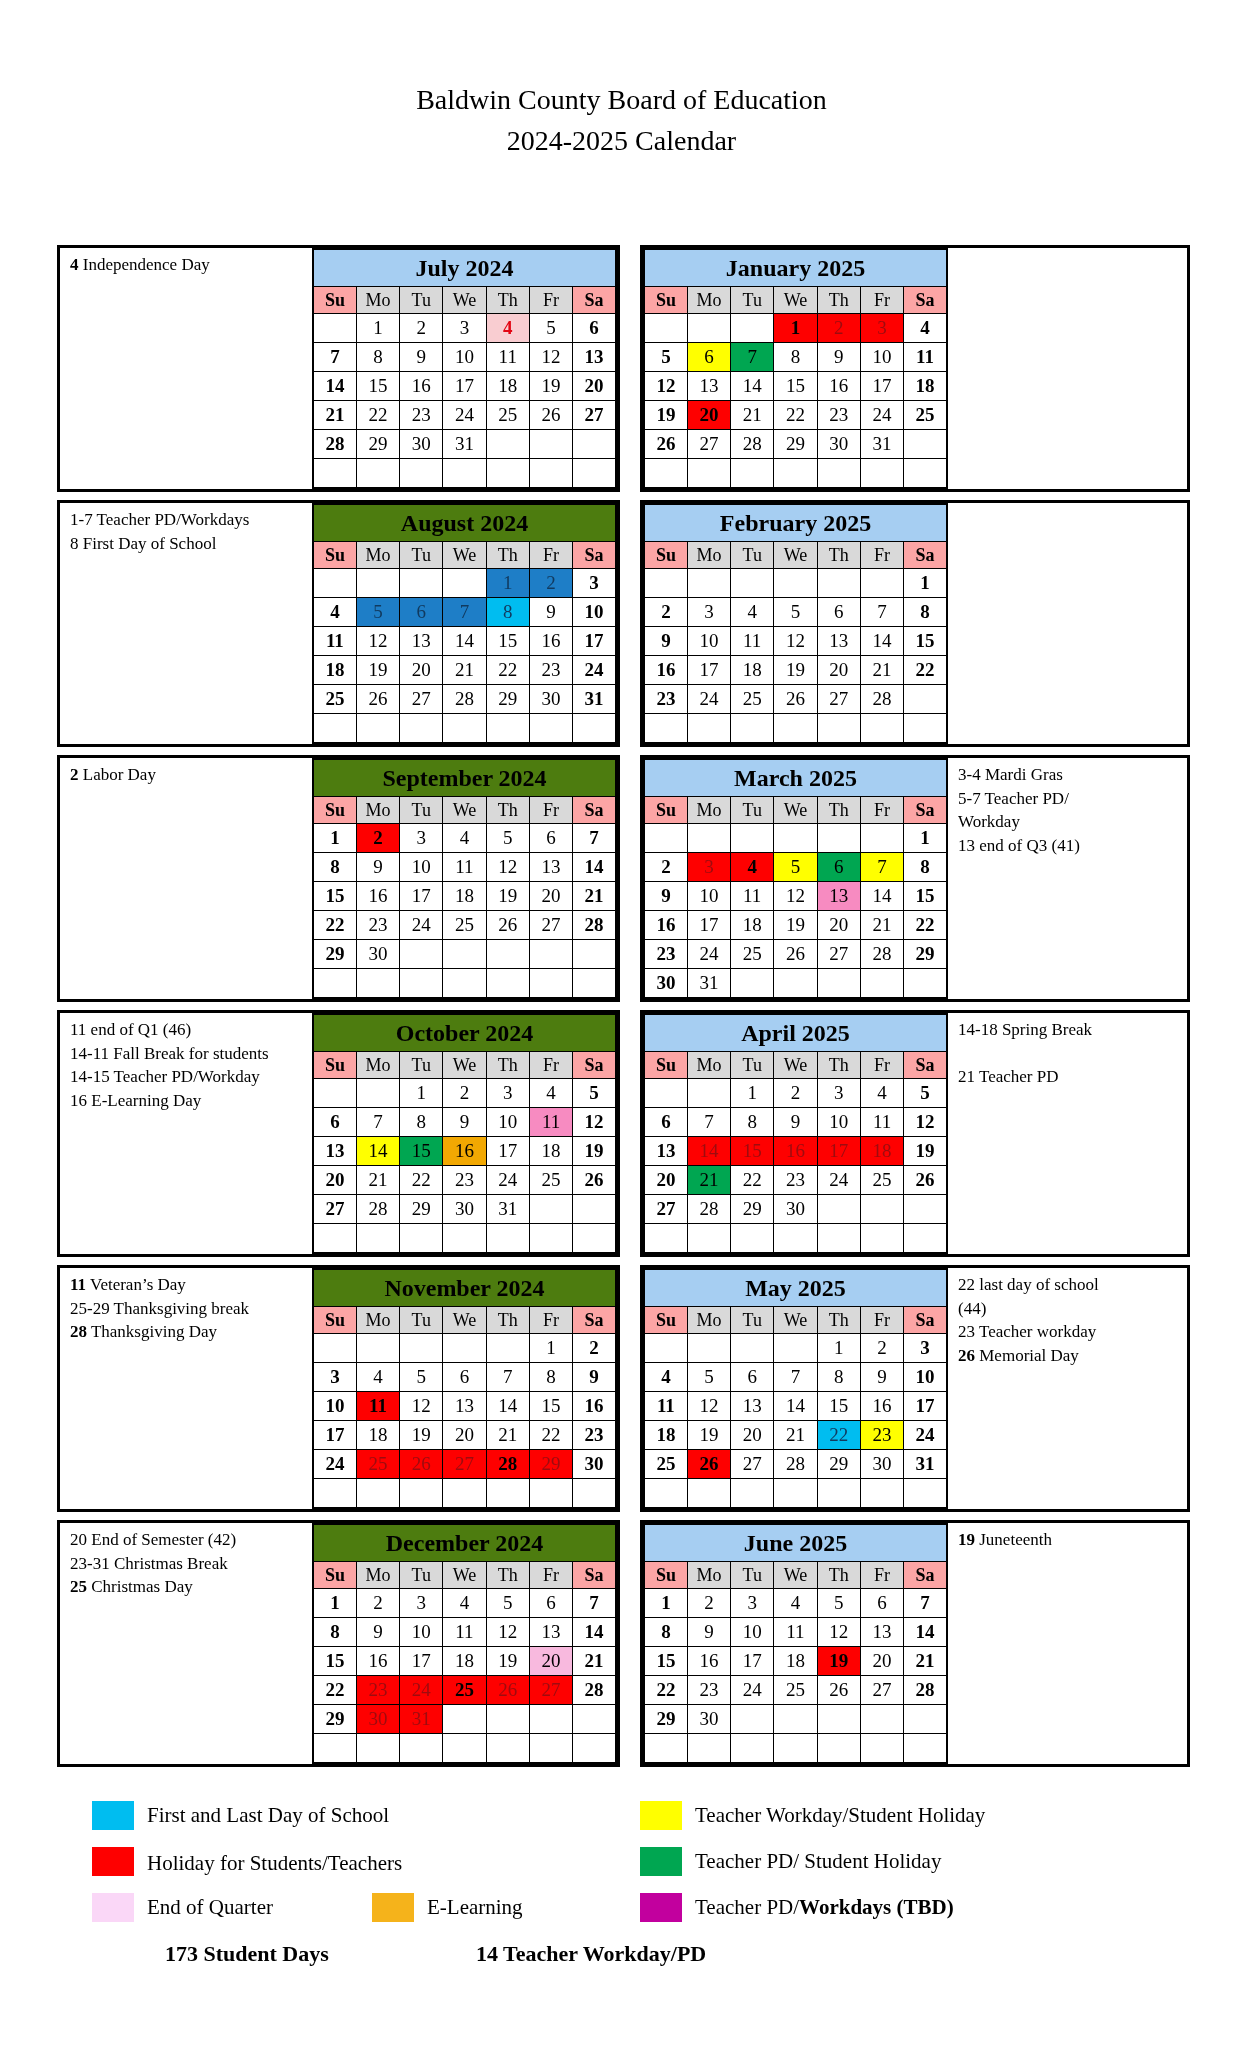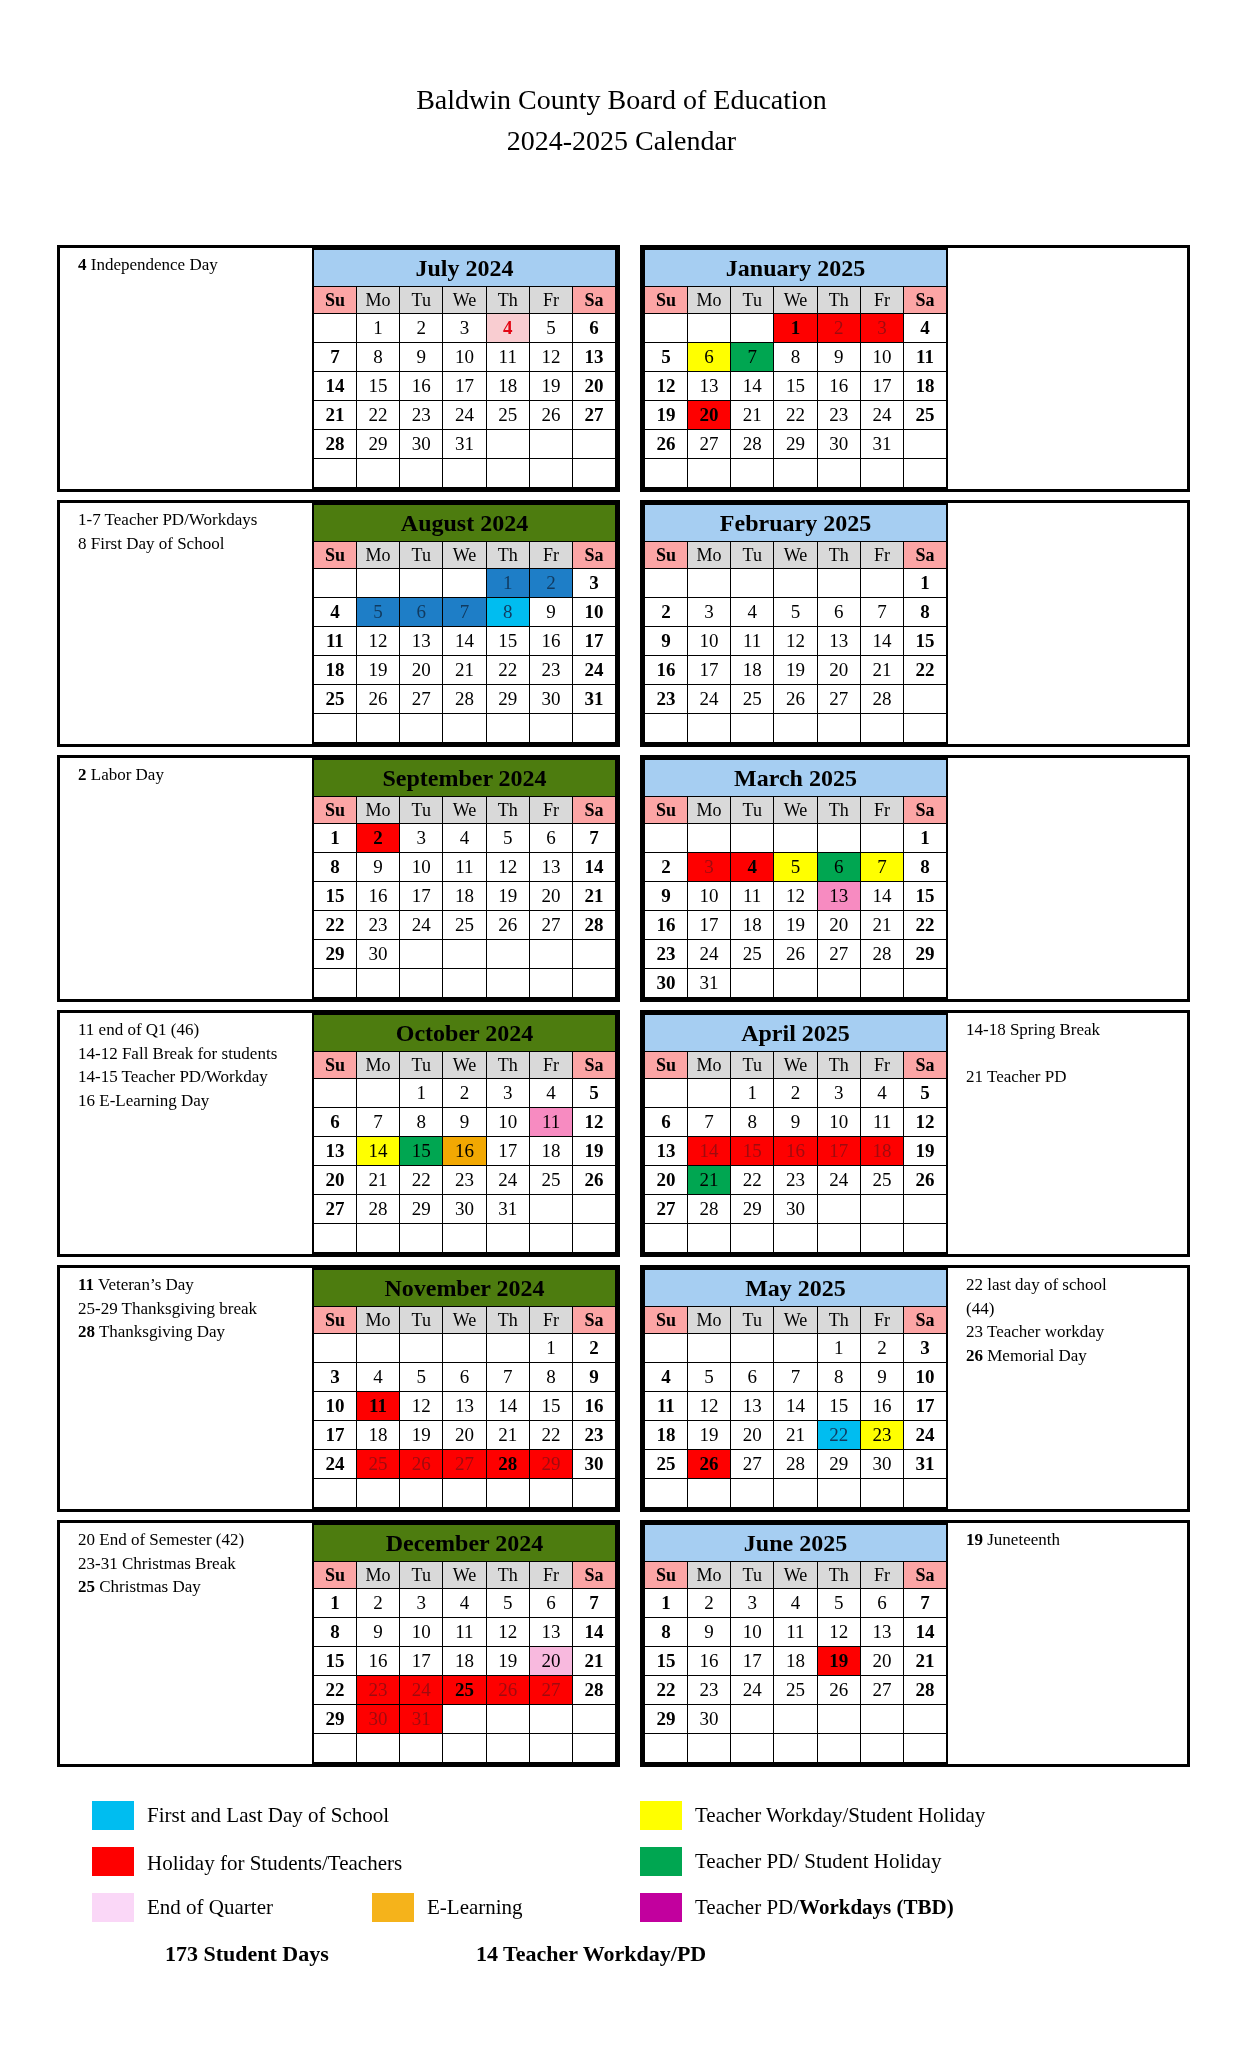--- a/index.html
+++ b/index.html
@@ -6,21 +6,21 @@
   body {
     width:1243px; height:2048px; background:#ffffff; overflow:hidden;
     font-family:"Liberation Serif", serif; color:#000;
   }
   .title-wrap { padding-top:80px; text-align:center; line-height:1.45; font-size:28px; }
   .months-grid {
     display:grid; grid-template-columns:563px 550px; column-gap:20px; row-gap:8px;
     margin:84px 33px 0 57px;
   }
   .block { border:3px solid #000; display:flex; background:#fff; }
-  .notes { flex:1 1 auto; padding:5px 18px; font-size:17px; line-height:1.38; }
+  .notes { flex:1 1 auto; padding:5px 10px; font-size:17px; line-height:1.38; }
   .note-line { white-space:nowrap; }
   .cal {
     width:305px; flex:0 0 305px; border-collapse:collapse; table-layout:fixed;
     border:2px solid #000; font-family:Liberation Serif, serif;
   }
   .cal td { border:1px solid #000; text-align:center; padding:0; overflow:hidden; }
   .cal .mhdr { height:36px; font-size:24px; font-weight:bold; border:1px solid #000; }
   .hblue   { background:#A6CEF2; }
   .hsalmon { background:#4d7c0f; }
   .cal .dow { height:26px; font-size:18px; background:#D9D9D9; }
@@ -480,25 +480,31 @@
             <td class="day bcol">30</td>
             <td class="day">31</td>
             <td class="day"></td>
             <td class="day"></td>
             <td class="day"></td>
             <td class="day"></td>
             <td class="day bcol"></td>
           </tr>
         </tbody>
       </table>
+      <div class="notes">
+        <div class="note-line">3-4 Mardi Gras</div>
+        <div class="note-line">5-7 Teacher PD/</div>
+        <div class="note-line">Workday</div>
+        <div class="note-line">13 end of Q3 (41)</div>
+      </div>
     </div>
     <div class="block">
       <div class="notes">
         <div class="note-line">11 end of Q1 (46)</div>
-        <div class="note-line">14-12 Fall Break for students</div>
+        <div class="note-line">14-11 Fall Break for students</div>
         <div class="note-line">14-15 Teacher PD/Workday</div>
         <div class="note-line">16 E-Learning Day</div>
       </div>
       <table class="cal">
         <tbody>
           <tr>
             <td class="mhdr hsalmon" colspan="7">October 2024</td>
           </tr>
           <tr>
             <td class="dow wkend">Su</td>

